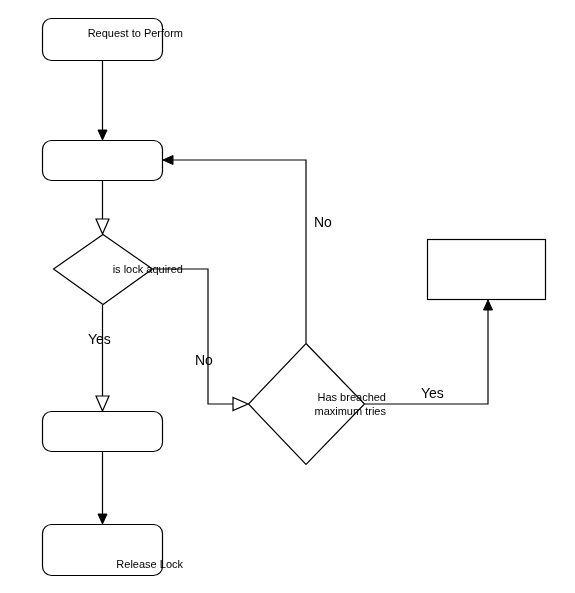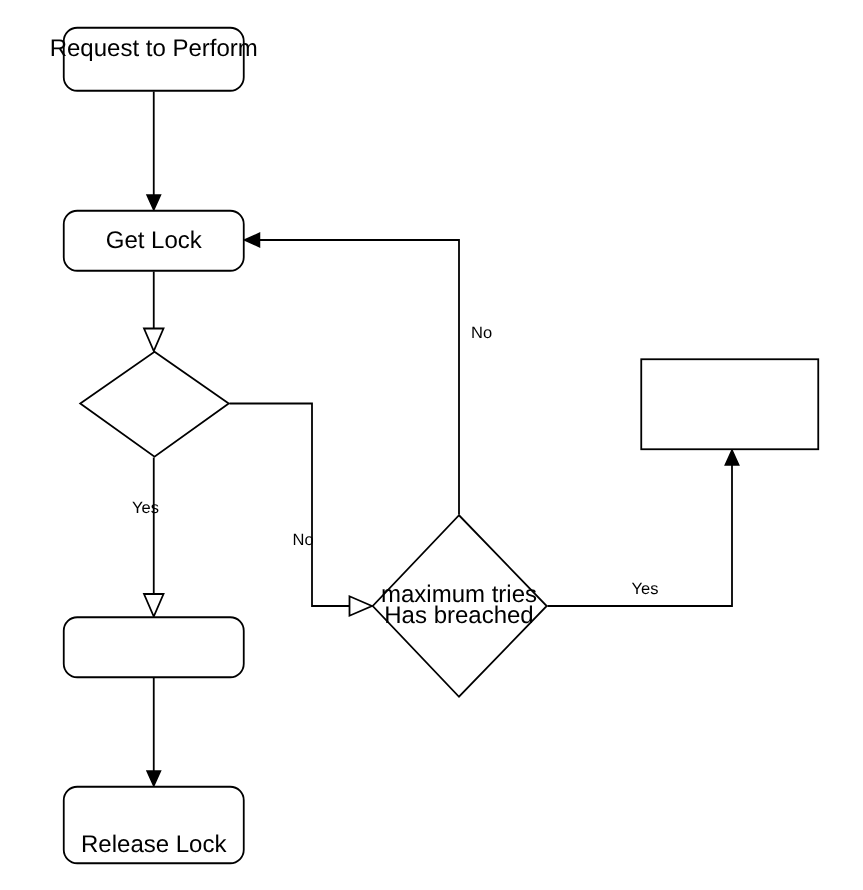--- a/index.html
+++ b/index.html
@@ -19,31 +19,31 @@
   }
   #flow-svg {
     position: absolute;
     left: 0;
     top: 0;
     width: 575px;
     height: 593px;
   }
   .node-label {
     position: absolute;
-    text-align: center;
+    text-align: right;
     color: #000000;
-    font-size: 16px;
+    font-size: 11px;
     line-height: 14px;
     white-space: nowrap;
     pointer-events: none;
   }
   .edge-label {
     position: absolute;
     color: #000000;
-    font-size: 11px;
+    font-size: 14px;
     line-height: 13px;
     white-space: nowrap;
     pointer-events: none;
   }
   .shape-fill {
     fill: #ffffff;
     stroke: #000000;
     stroke-width: 1.2;
   }
   .connector {
@@ -116,28 +116,28 @@
 
     <rect class="shape-fill" x="42.5" y="411.5" width="120" height="40" rx="9" ry="9"></rect>
 
     <rect class="shape-fill" x="42.5" y="524.5" width="120" height="51" rx="9" ry="9"></rect>
   </svg>
 
   <div class="node-label" style="left:22px; top:26px; width:161px;">
     <div>Request to Perform</div>
   </div>
 
-  <div class="node-label" style="left:22px; top:154px; width:161px;">
-    <div>Get Lock</div>
+
+  <div class="node-label" style="left:23px; top:262px; width:160px;">
+    <div>is lock aquired</div>
   </div>
 
-
   <div class="node-label" style="left:226px; top:390px; width:160px;">
+    <div>Has breached</div>
     <div>maximum tries</div>
-    <div>Has breached</div>
   </div>
 
 
 
   <div class="node-label" style="left:22px; top:557px; width:161px;">
     <div>Release Lock</div>
   </div>
 
   <div class="edge-label" style="left:88px; top:333px;">Yes</div>
 

